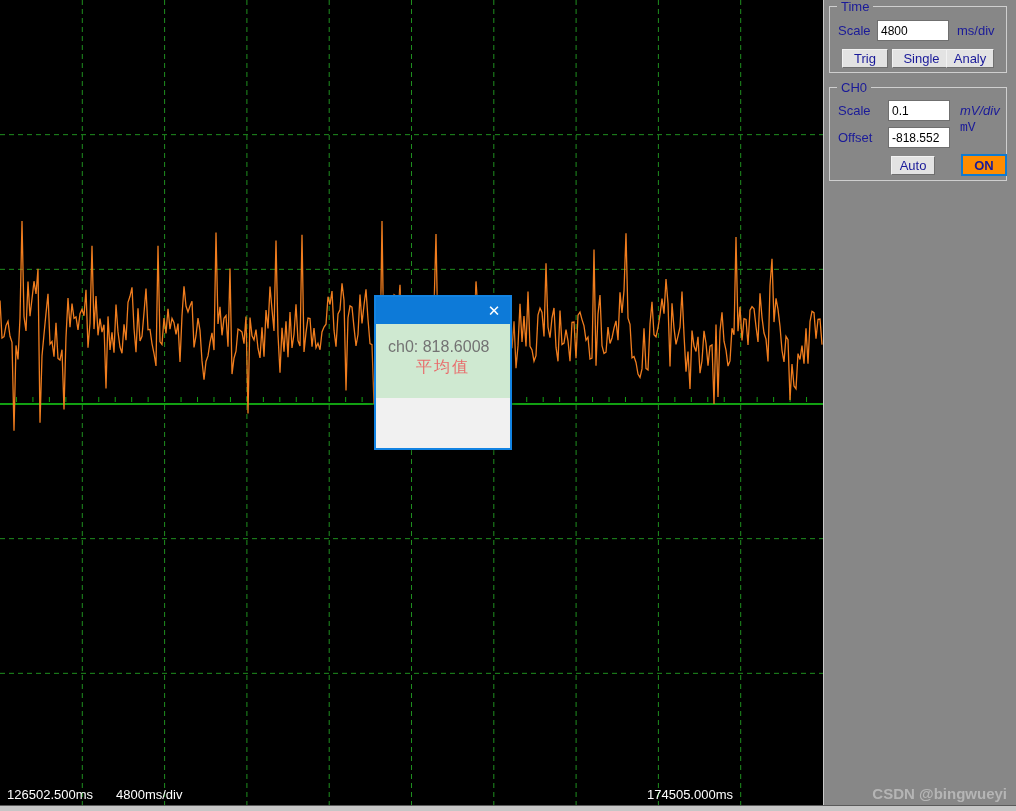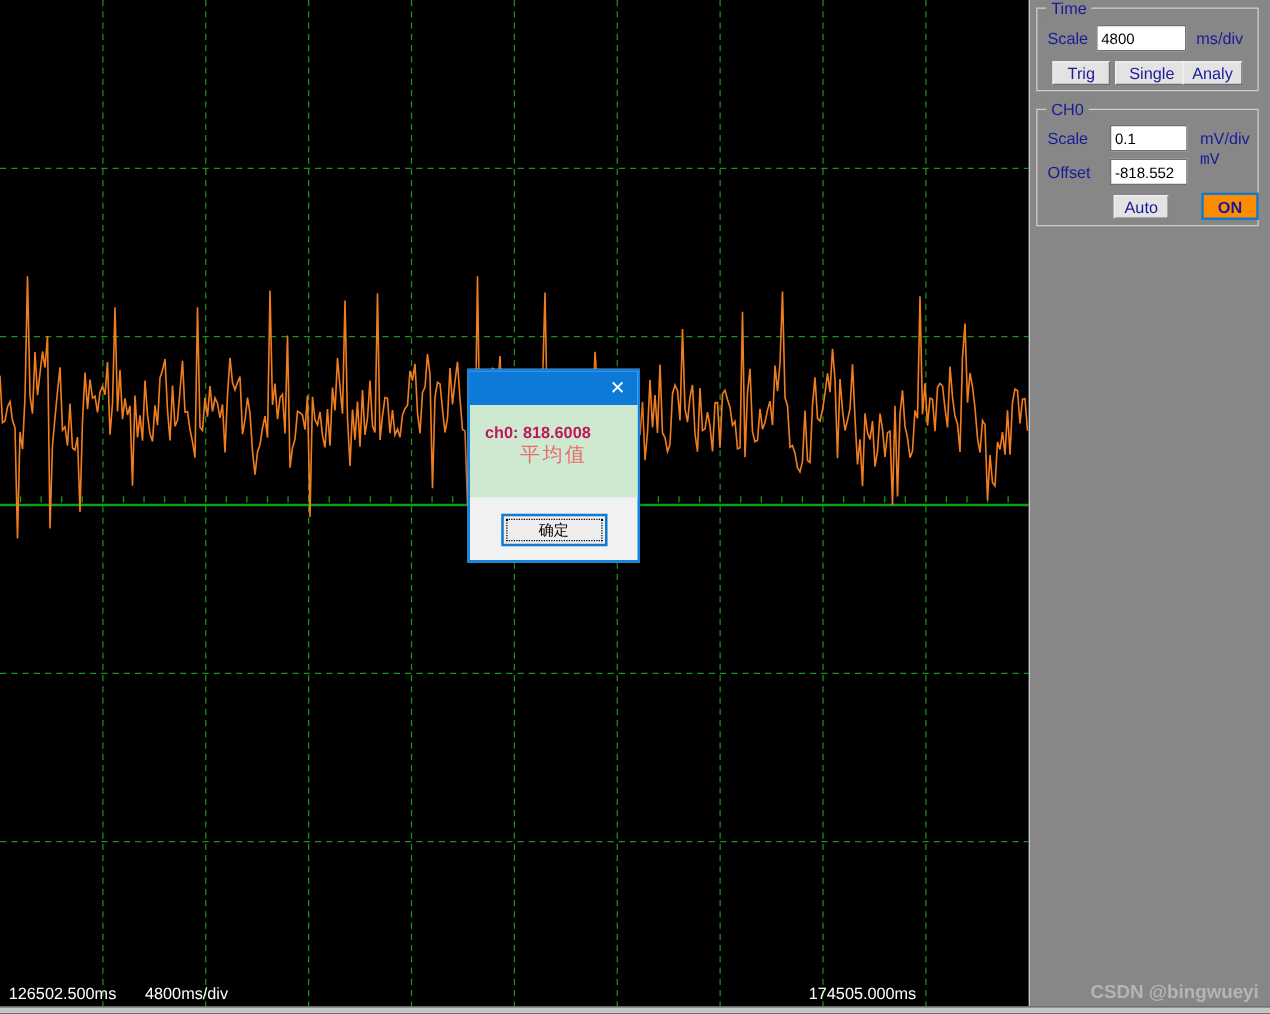--- a/index.html
+++ b/index.html
@@ -28,21 +28,21 @@
     height:27px;background:#0d7ad8;position:relative;
   }
   #dialog-close{
     position:absolute;right:6px;top:4px;width:20px;height:19px;
     color:#ffffff;font-size:15px;line-height:19px;text-align:center;cursor:default;
   }
   #dialog-body{
     height:74px;background:#cfe9d1;overflow:hidden;
   }
   #dialog-message{
-    margin:14px 0 0 12px;font-size:13px;color:#be185d;font-weight:bold;
+    margin:14px 0 0 12px;font-size:16px;color:#737373;
   }
   #dialog-annotation{
     text-align:center;font-size:16px;margin-top:1px;letter-spacing:2px;
   }
   #dialog-footer{
     height:52px;text-align:center;
   }
   #ok-button{
     position:relative;margin-top:13px;width:85px;height:26px;
     background:#eeeeee;border:2px solid #0f7ad0;box-sizing:border-box;
@@ -181,44 +181,39 @@
 </div>
 
 <div id="dialog">
   <div id="dialog-titlebar">
     <div id="dialog-close">✕</div>
   </div>
   <div id="dialog-body">
     <div id="dialog-message">ch0: 818.6008</div>
     <div id="dialog-annotation" style="color: rgb(233, 107, 107);">平均值</div>
   </div>
-  <div id="dialog-footer">
-    <div id="ok-button">
-      <span style="position:relative;">确定</span>
-    </div>
-  </div>
 </div>
 
 <div id="panel">
 
   <div id="group-time" class="groupbox">
     <span class="group-title">Time</span>
     <span class="fieldlabel" style="left:8px;top:16px;">Scale</span>
     <input class="num-input" style="left: 47px; top: 13px; width: 64px;" value="4800">
     <span class="unitlabel" style="left:127px;top:16px;">ms/div</span>
     <div class="panel-btn" style="left:12px;top:42px;width:46px;">Trig</div>
     <div class="panel-btn" style="left:62px;top:42px;width:59px;">Single</div>
     <div class="panel-btn" style="left:116px;top:42px;width:48px;">Analy</div>
   </div>
 
   <div id="group-ch0" class="groupbox">
     <span class="group-title">CH0</span>
     <span class="fieldlabel" style="left:8px;top:15px;">Scale</span>
     <input class="num-input" style="left: 58px; top: 12px; width: 54px;" value="0.1">
-    <span class="unitlabel" style="left:130px;top:15px;">mV/div</span>
+    <span class="unitlabel" style="left:130px;top:15px;font-style:italic;">mV/div</span>
     <span class="fieldlabel" style="left:8px;top:42px;">Offset</span>
     <input class="num-input" style="left: 58px; top: 39px; width: 54px;" value="-818.552">
     <span class="unitlabel" style="left:130px;top:32px;font-family:Liberation Mono, monospace;">mV</span>
     <div class="panel-btn" style="left:61px;top:68px;width:44px;">Auto</div>
     <div id="btn-on" style="left:131px;top:66px;width:46px;height:22px;">ON</div>
   </div>
 
   <div id="watermark">CSDN @bingwueyi</div>
 </div>
 

